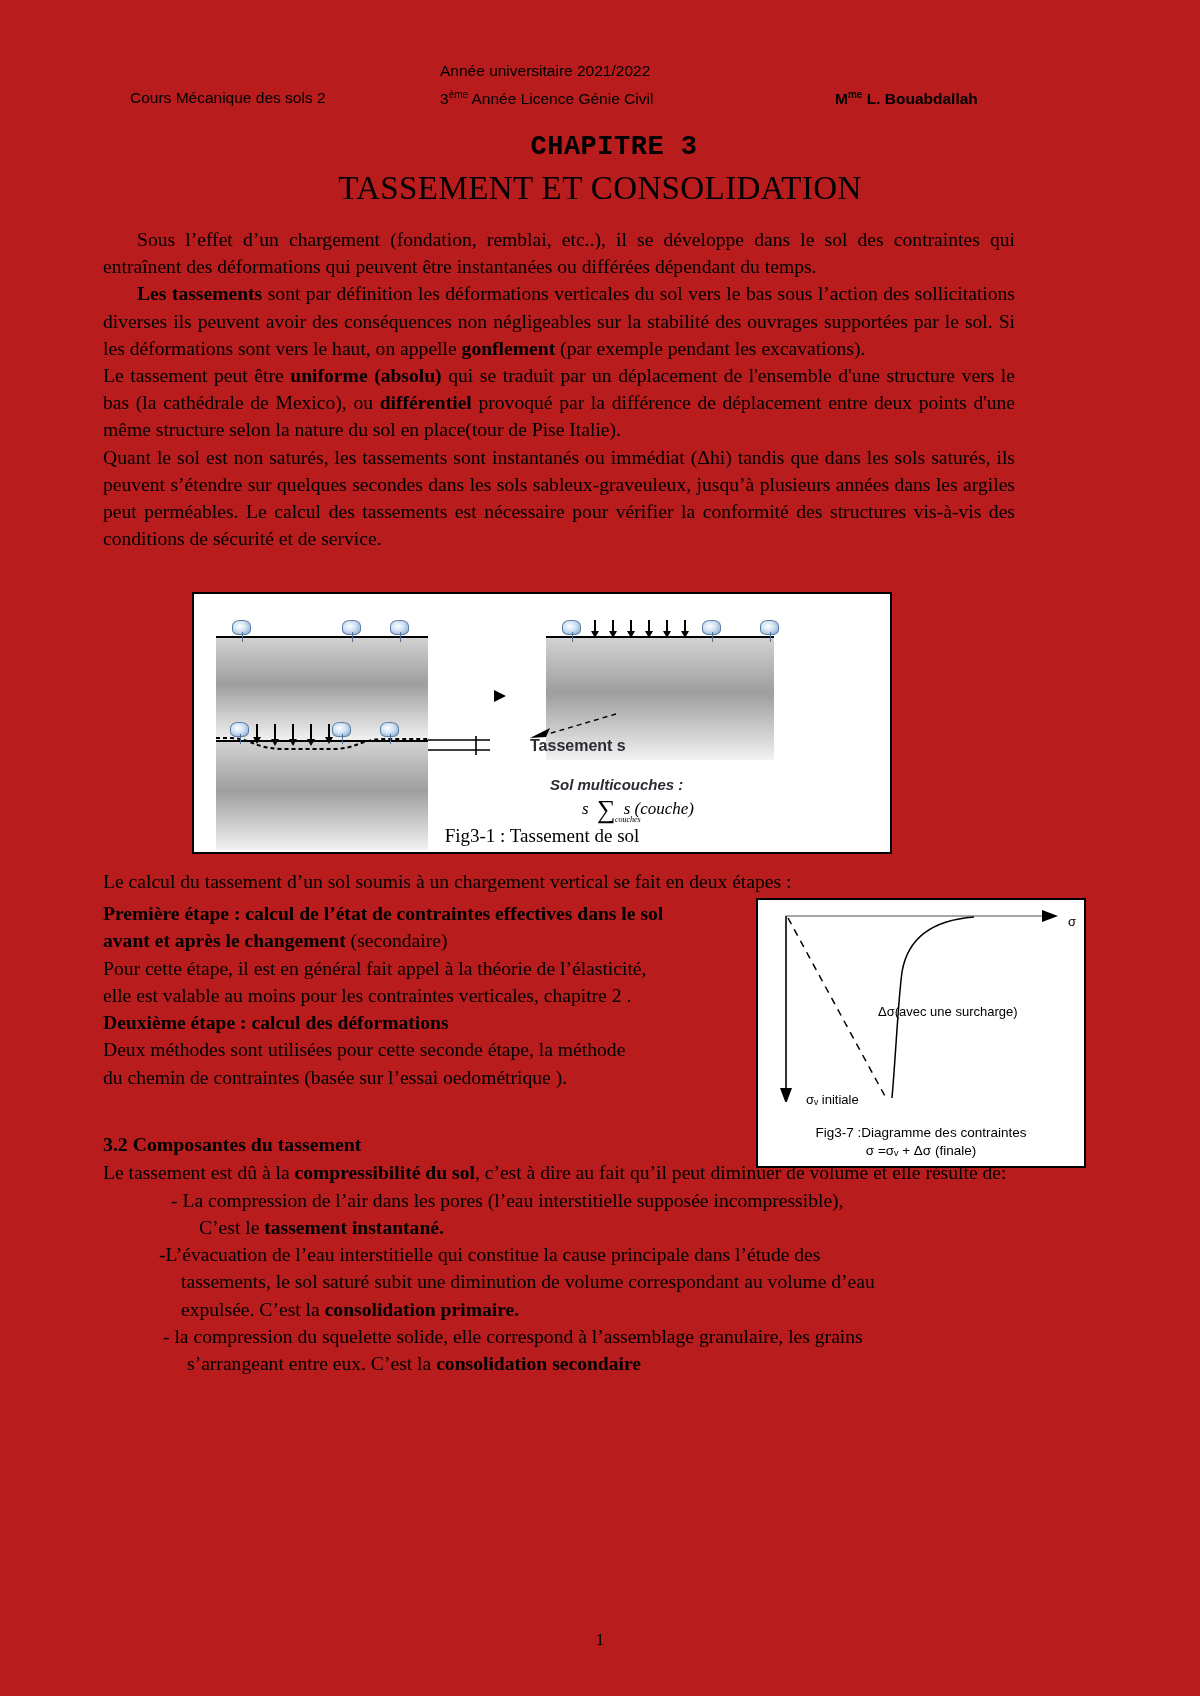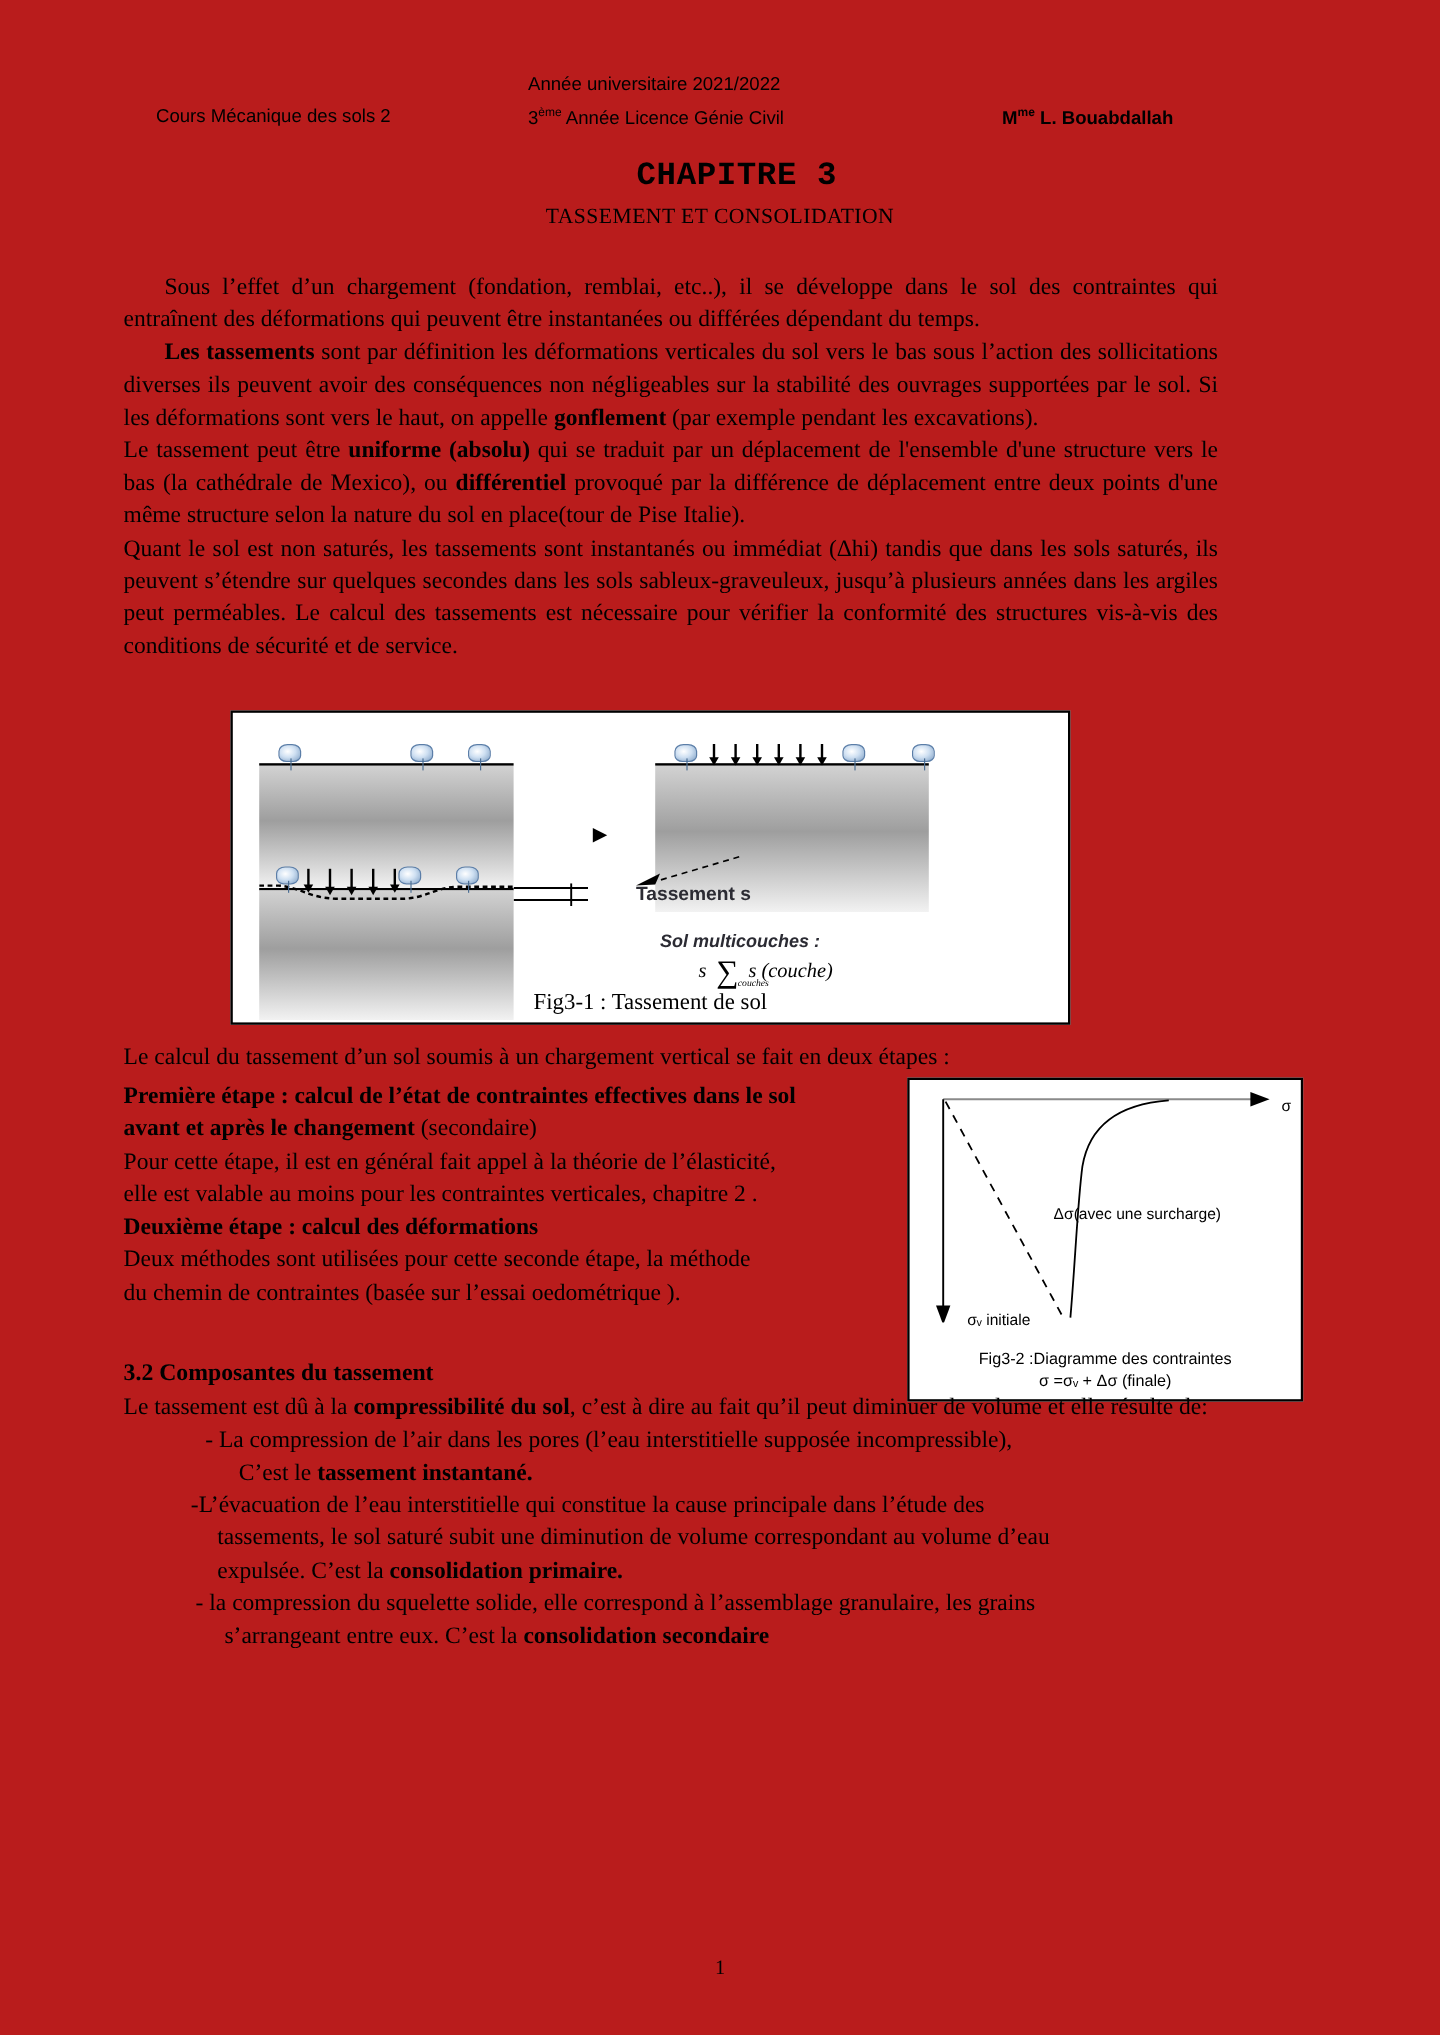--- a/index.html
+++ b/index.html
@@ -71,21 +71,21 @@
     letter-spacing: 0.5px;
     padding-left: 14px;
   }
   .doc-title {
     position: absolute;
     top: 170px;
     left: 0;
     width: 1200px;
     text-align: center;
     font-family: "Liberation Serif", serif;
-    font-size: 18px;
+    font-size: 33px;
     letter-spacing: 0.4px;
   }
 
   
   .body-col {
     position: absolute;
     left: 103px;
     top: 226px;
     width: 912px;
     font-size: 19.6px;
@@ -410,21 +410,21 @@
       <path d="M22,186 L28,202 L34,186 Z" fill="#000"></path>
 
       <path d="M30,16 L128,196" fill="none" stroke="#000" stroke-width="1.5" stroke-dasharray="7 6"></path>
 
       <path d="M216,15 C176,18 150,34 144,70 C140,100 138,150 134,196" fill="none" stroke="#000" stroke-width="1.5"></path>
     </svg>
     <div class="ax-label lbl-sigma">σ</div>
     <div class="ax-label lbl-dsigma">Δσ(avec une surcharge)</div>
     <div class="ax-label lbl-sigv">σᵥ initiale</div>
     <div class="fig2-caption">
-      <div>Fig3-2 :Diagramme des contraintes</div>
+      <div>Fig3-7 :Diagramme des contraintes</div>
       <div>σ =σᵥ + Δσ (finale)</div>
     </div>
   </div>
 
   <div class="sec32">
     <div class="sec-head">3.2 Composantes du tassement</div>
 
     <p class="para noj"><span>Le tassement est dû à la </span><b>compressibilité du sol</b><span>, c’est à dire au fait qu’il peut diminuer de volume et elle résulte de:</span></p>
 
     <ul class="bullets">

